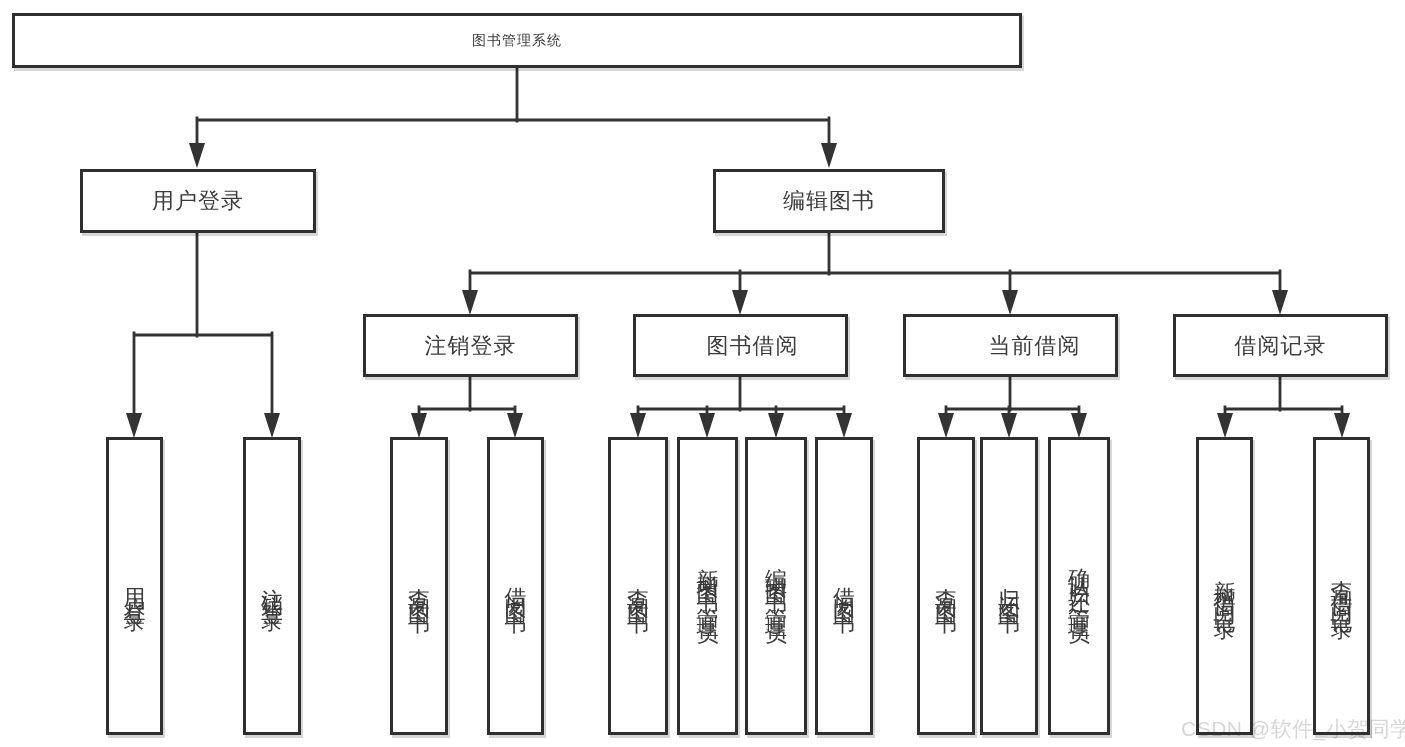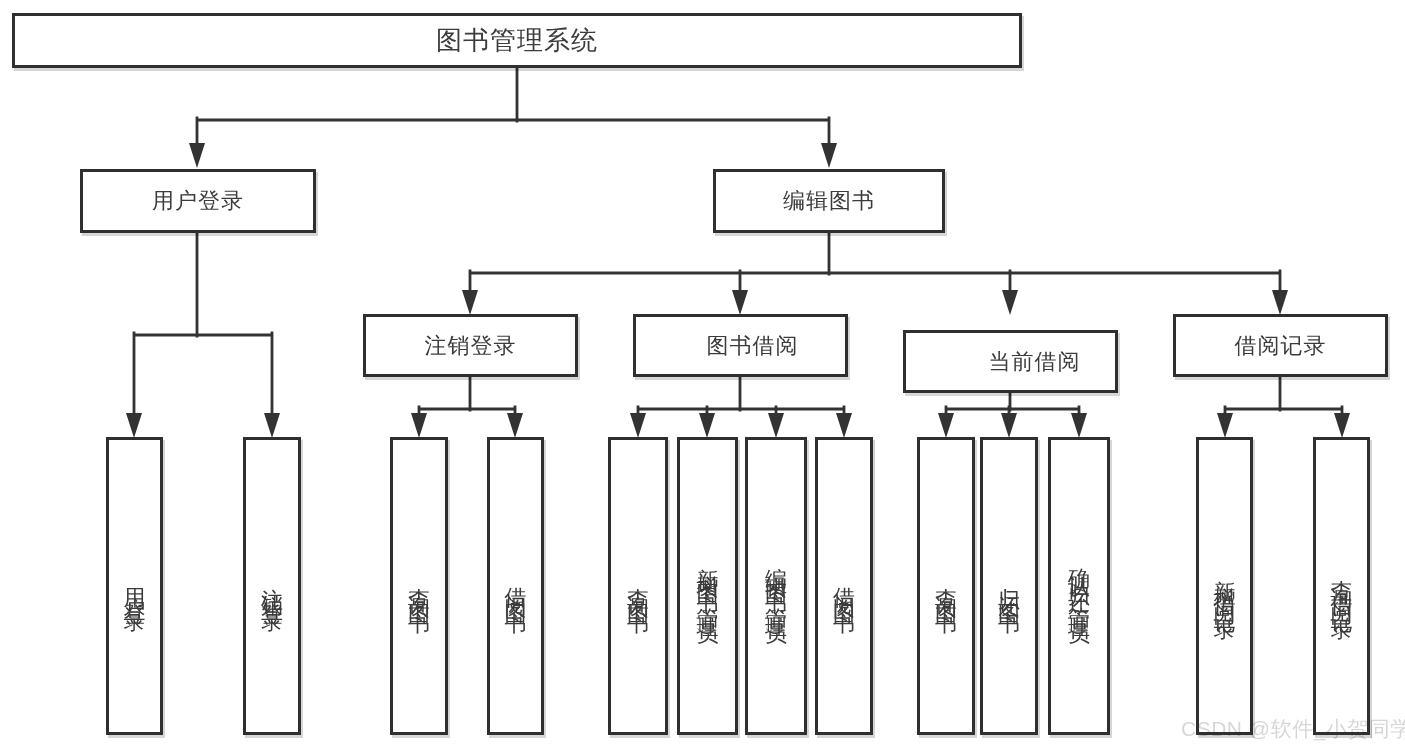--- a/index.html
+++ b/index.html
@@ -7,21 +7,21 @@
     position:relative;width:1405px;height:747px;background:#ffffff;
     font-family:"Liberation Sans","DejaVu Sans",sans-serif;overflow:hidden;
   }
   .svg-layer{position:absolute;left:0;top:0;z-index:1;}
   .box{
     position:absolute;background:#ffffff;border:3px solid #2f2f2f;
     box-sizing:border-box;display:flex;align-items:center;justify-content:center;
     color:#3b3b3b;z-index:2;box-shadow:2px 3px 0 rgba(0,0,0,0.16);
   }
   .hbox{font-size:22px;letter-spacing:1px;}
-  .hbox.root{font-size:26px;}
+  .hbox.root{font-size:14px;}
   .vbox .vtext{
     writing-mode:vertical-rl;text-orientation:mixed;
     font-size:22px;letter-spacing:8px;line-height:1.1;color:#3b3b3b;
   }
   .watermark{
     position:absolute;left:1181px;top:715px;z-index:3;
     font-size:21px;letter-spacing:0.5px;color:rgba(55,45,45,0.20);
     white-space:nowrap;
   }
 </style>
@@ -60,21 +60,21 @@
   <div class="box hbox" style="left:713px;top:169px;width:232px;height:64px;">
     <span>编辑图书</span>
   </div>
 
   <div class="box hbox" style="left:363px;top:314px;width:215px;height:63px;">
     <span>注销登录</span>
   </div>
   <div class="box hbox" style="left:633px;top:314px;width:215px;height:63px;padding-left:24px;">
     <span>图书借阅</span>
   </div>
-  <div class="box hbox" style="left:903px;top:330px;width:215px;height:63px;padding-left:48px;">
+  <div class="box hbox" style="left:903px;top:314px;width:215px;height:63px;padding-left:48px;">
     <span>当前借阅</span>
   </div>
   <div class="box hbox" style="left:1173px;top:314px;width:215px;height:63px;">
     <span>借阅记录</span>
   </div>
 
   <div class="box vbox" style="left:106px;top:437px;width:57px;height:298px;">
     <span class="vtext">用户登录</span>
   </div>
   <div class="box vbox" style="left:243px;top:437px;width:58px;height:298px;">

